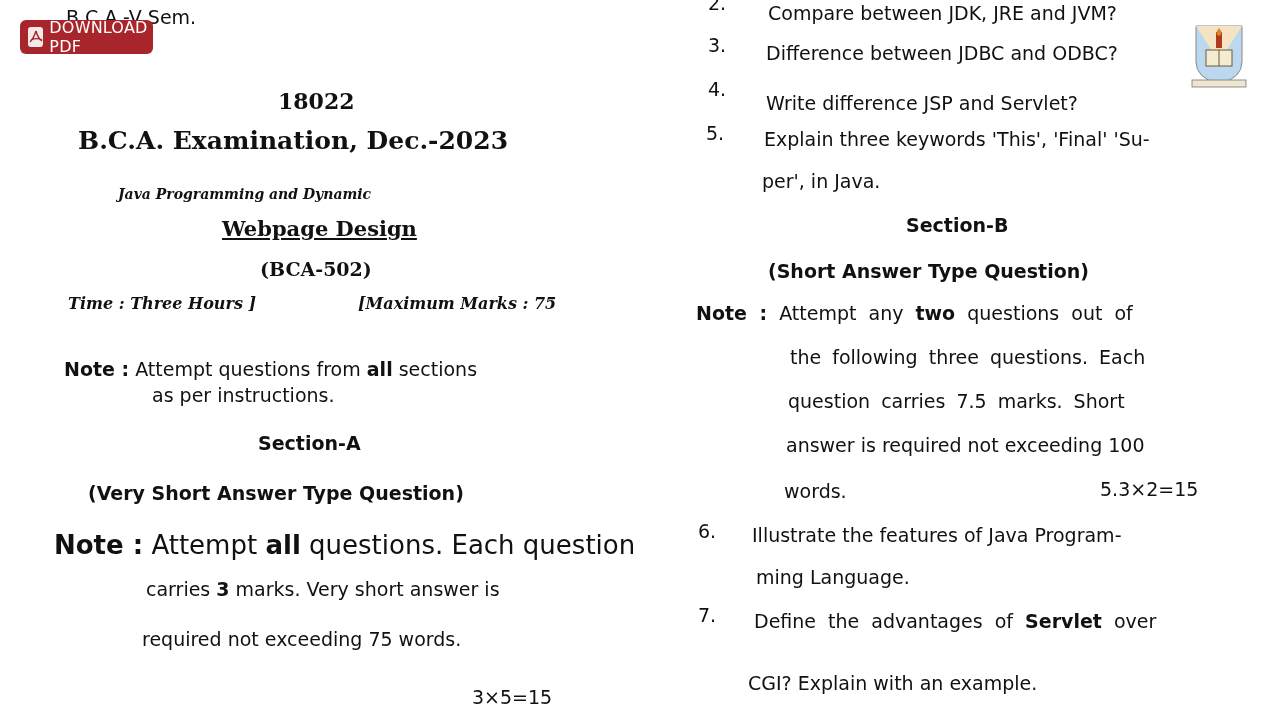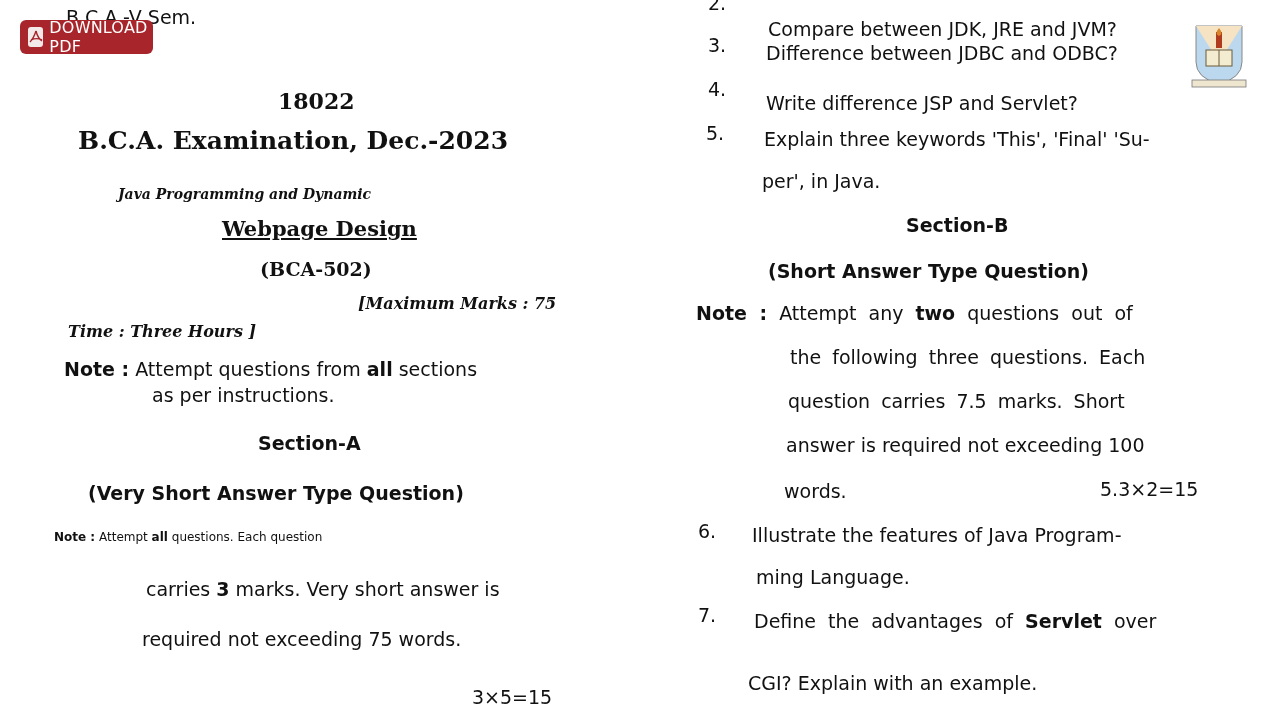--- a/index.html
+++ b/index.html
@@ -31,50 +31,50 @@
   </span>
   <span class="dl-label">DOWNLOAD PDF</span>
 </div>
 
 <div class="abs serif" style="left:278px;top:76px;font-size:22px;">18022</div>
 <div class="abs serif" style="left:78px;top:114px;font-size:25px;">B.C.A. Examination, Dec.-2023</div>
 <div class="abs serif" style="left:118px;top:174px;font-size:14px;font-style:italic;">Java Programming and Dynamic</div>
 <div class="abs serif" style="left:222px;top:204px;font-size:21px;text-decoration:underline;">Webpage Design</div>
 <div class="abs serif" style="left:260px;top:246px;font-size:19px;">(BCA-502)</div>
 
-<div class="abs" style="left:68px;top:294px;font-size:16px;font-family:'DejaVu Serif',serif;font-style:italic;font-weight:bold;margin-top:28px;">Time : Three Hours ]</div>
+<div class="abs" style="left:68px;top:294px;font-size:16px;font-family:'DejaVu Serif',serif;font-style:italic;font-weight:bold;">Time : Three Hours ]</div>
 <div class="abs" style="left:358px;top:294px;font-size:16px;font-family:'DejaVu Serif',serif;font-style:italic;font-weight:bold;">[Maximum Marks : 75</div>
 
 <div class="abs" style="left:64px;top:338px;font-size:19px;margin-top:20px;">
   <span class="note-bold">Note :</span>
   <span>Attempt questions from</span>
   <span class="note-bold">all</span>
   <span>sections</span>
 </div>
 <div class="abs" style="left:152px;top:384px;font-size:19px;">as per instructions.</div>
 
 <div class="abs" style="left:258px;top:432px;font-size:19px;font-weight:bold;">Section-A</div>
 <div class="abs" style="left:88px;top:482px;font-size:19px;font-weight:bold;">(Very Short Answer Type Question)</div>
 
-<div class="abs" style="left:54px;top:530px;font-size:12px;">
+<div class="abs" style="left:54px;top:530px;font-size:26px;">
   <span class="note-bold">Note :</span>
   <span>Attempt</span>
   <span class="note-bold">all</span>
   <span>questions. Each question</span>
 </div>
 <div class="abs" style="left:146px;top:578px;font-size:19px;">
   <span>carries</span>
   <span class="note-bold">3</span>
   <span>marks. Very short answer is</span>
 </div>
 <div class="abs" style="left:142px;top:628px;font-size:19px;">required not exceeding 75 words.</div>
 <div class="abs" style="left:472px;top:686px;font-size:19px;">3×5=15</div>
 
 <div class="abs q-num" style="left:708px;top:-8px;">2.</div>
-<div class="abs q-text" style="left:768px;top:18px;text-align:center;">Compare between JDK, JRE and JVM?</div>
+<div class="abs q-text" style="left:768px;top:2px;text-align:center;">Compare between JDK, JRE and JVM?</div>
 <div class="abs q-num" style="left:708px;top:34px;">3.</div>
 <div class="abs q-text" style="left:766px;top:42px;">Difference between JDBC and ODBC?</div>
 <div class="abs q-num" style="left:708px;top:78px;">4.</div>
 <div class="abs q-text" style="left:766px;top:84px;margin-top:8px;">Write difference JSP and Servlet?</div>
 <div class="abs q-num" style="left:706px;top:122px;">5.</div>
 <div class="abs q-text" style="left:764px;top:128px;">Explain three keywords 'This', 'Final' 'Su-</div>
 <div class="abs q-text" style="left:762px;top:170px;">per', in Java.</div>
 
 <div class="logo">
   <svg width="58" height="68" viewBox="0 0 58 68">

